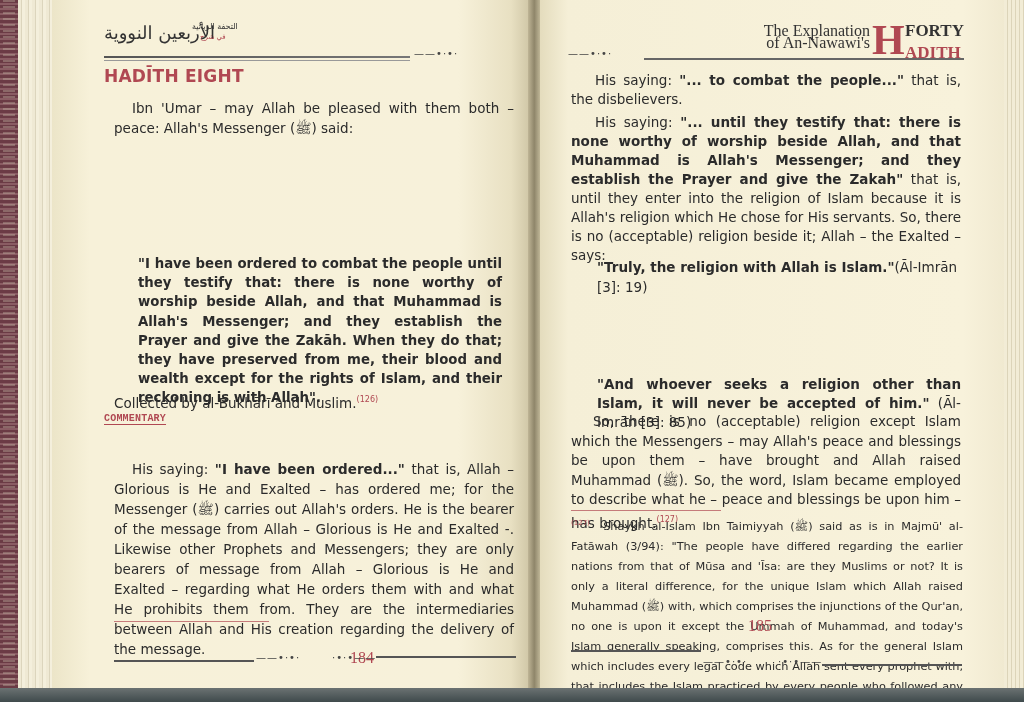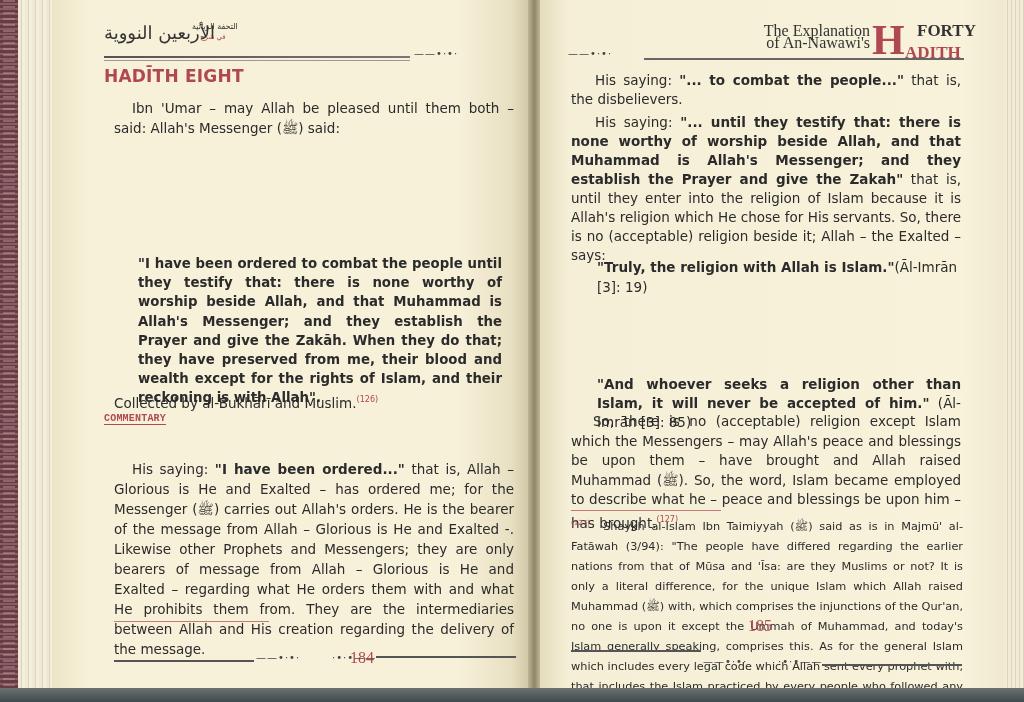--- a/index.html
+++ b/index.html
@@ -55,21 +55,21 @@
   .h-title { position:absolute; color:#b04852; font-weight:bold; font-size:17px; text-align:left; letter-spacing:0.2px; }
   .underline { text-decoration:underline; text-decoration-thickness:1px; text-underline-offset:3px; }
   .rule { position:absolute; height:2px; background:#555; }
   .thin-rule { position:absolute; height:1px; background:#b04852; opacity:0.7; }
   .ornament { position:absolute; font-size:10px; color:#444; letter-spacing:1px; font-family:"DejaVu Sans", sans-serif; }
   .page-num { position:absolute; font-family:"Liberation Serif", serif; font-size:16px; color:#b04852; }
   .sup { font-size:8px; vertical-align:super; color:#b04852; }
   .footnote { position:absolute; font-size:11.3px; line-height:20px; color:#2b2b2b; }
   .brand-small { position:absolute; font-family:"Liberation Serif", serif; font-size:16px; line-height:12px; color:#333; text-align:right; }
   .brand-H { position:absolute; font-family:"Liberation Serif", serif; font-weight:bold; font-size:42px; line-height:40px; color:#b04852; }
-  .brand-forty { position:absolute; font-family:"Liberation Serif", serif; font-weight:bold; font-size:17px; line-height:17px; color:#333;margin-left:12px; }
+  .brand-forty { position:absolute; font-family:"Liberation Serif", serif; font-weight:bold; font-size:17px; line-height:17px; color:#333; }
   .brand-adith { position:absolute; font-family:"Liberation Serif", serif; font-weight:bold; font-size:17px; line-height:17px; color:#b04852; }
   .header-arabic { position:absolute; font-family:"DejaVu Serif", serif; color:#333; font-size:18px; direction:rtl; }
   .header-arabic-small { position:absolute; font-family:"DejaVu Serif", serif; color:#333; font-size:8px; direction:rtl; }
   .header-arabic-red { position:absolute; font-family:"DejaVu Serif", serif; color:#b04852; font-size:7px; direction:rtl; }
 </style>
 </head>
 <body>
 
 <div class="book">
   <div class="cover-left"></div>
@@ -80,21 +80,21 @@
   <div class="header-arabic" style="left:104px;top:22px;">الأربعين النووية</div>
   <div class="header-arabic-small" style="left:192px;top:22px;">التحفة الربانية</div>
   <div class="header-arabic-red" style="left:200px;top:33px;">في شرح</div>
   <div class="rule" style="left:104px;top:56px;width:306px;background:linear-gradient(90deg,#555,#777);"></div>
   <div class="ornament" style="left:414px;top:48px;">——•·•·</div>
   <div class="rule" style="left:104px;top:60px;width:306px;height:1px;background:#999;"></div>
 
   <div class="h-title" style="left:104px;top:66px;width:410px;">HADĪTH EIGHT</div>
 
   <div class="txt just" style="left:114px;top:99px;width:400px;text-indent:18px;">
-    <span>Ibn 'Umar – may Allah be pleased until them both – said: Allah's Messenger (ﷺ) said:</span>
+    <span>Ibn 'Umar – may Allah be pleased with them both – peace: Allah's Messenger (ﷺ) said:</span>
   </div>
 
   <div class="arabic" style="left:110px;top:144px;width:404px;">أُمِرْتُ أَنْ أُقَاتِلَ النَّاسَ حَتَّى يَشْهَدُوا أَنْ لا إِلَهَ إِلا اللهُ وَأَنَّ مُحَمَّدًا</div>
   <div class="arabic" style="left:110px;top:177px;width:404px;">رَسُولُ اللهِ، وَيُقِيمُوا الصَّلاةَ، وَيُؤْتُوا الزَّكَاةَ، فَإِذَا فَعَلُوا ذَلِكَ عَصَمُوا</div>
   <div class="arabic" style="left:110px;top:211px;width:404px;">مِنِّي دِمَاءَهُمْ وَأَمْوَالَهُمْ إِلا بِحَقِّ الإِسْلامِ وَحِسَابُهُمْ عَلَى اللهِ</div>
 
   <div class="txt just bold" style="left:138px;top:254px;width:364px;line-height:19.2px;font-size:13.3px;">"I have been ordered to combat the people until they testify that: there is none worthy of worship beside Allah, and that Muhammad is Allah's Messenger; and they establish the Prayer and give the Zakāh. When they do that; they have preserved from me, their blood and wealth except for the rights of Islam, and their reckoning is with Allah".</div>
 
   <div class="txt" style="left:114px;top:390px;width:400px;">
     <span>Collected by al-Bukhārī and Muslim.</span><span class="sup">(126)</span>

